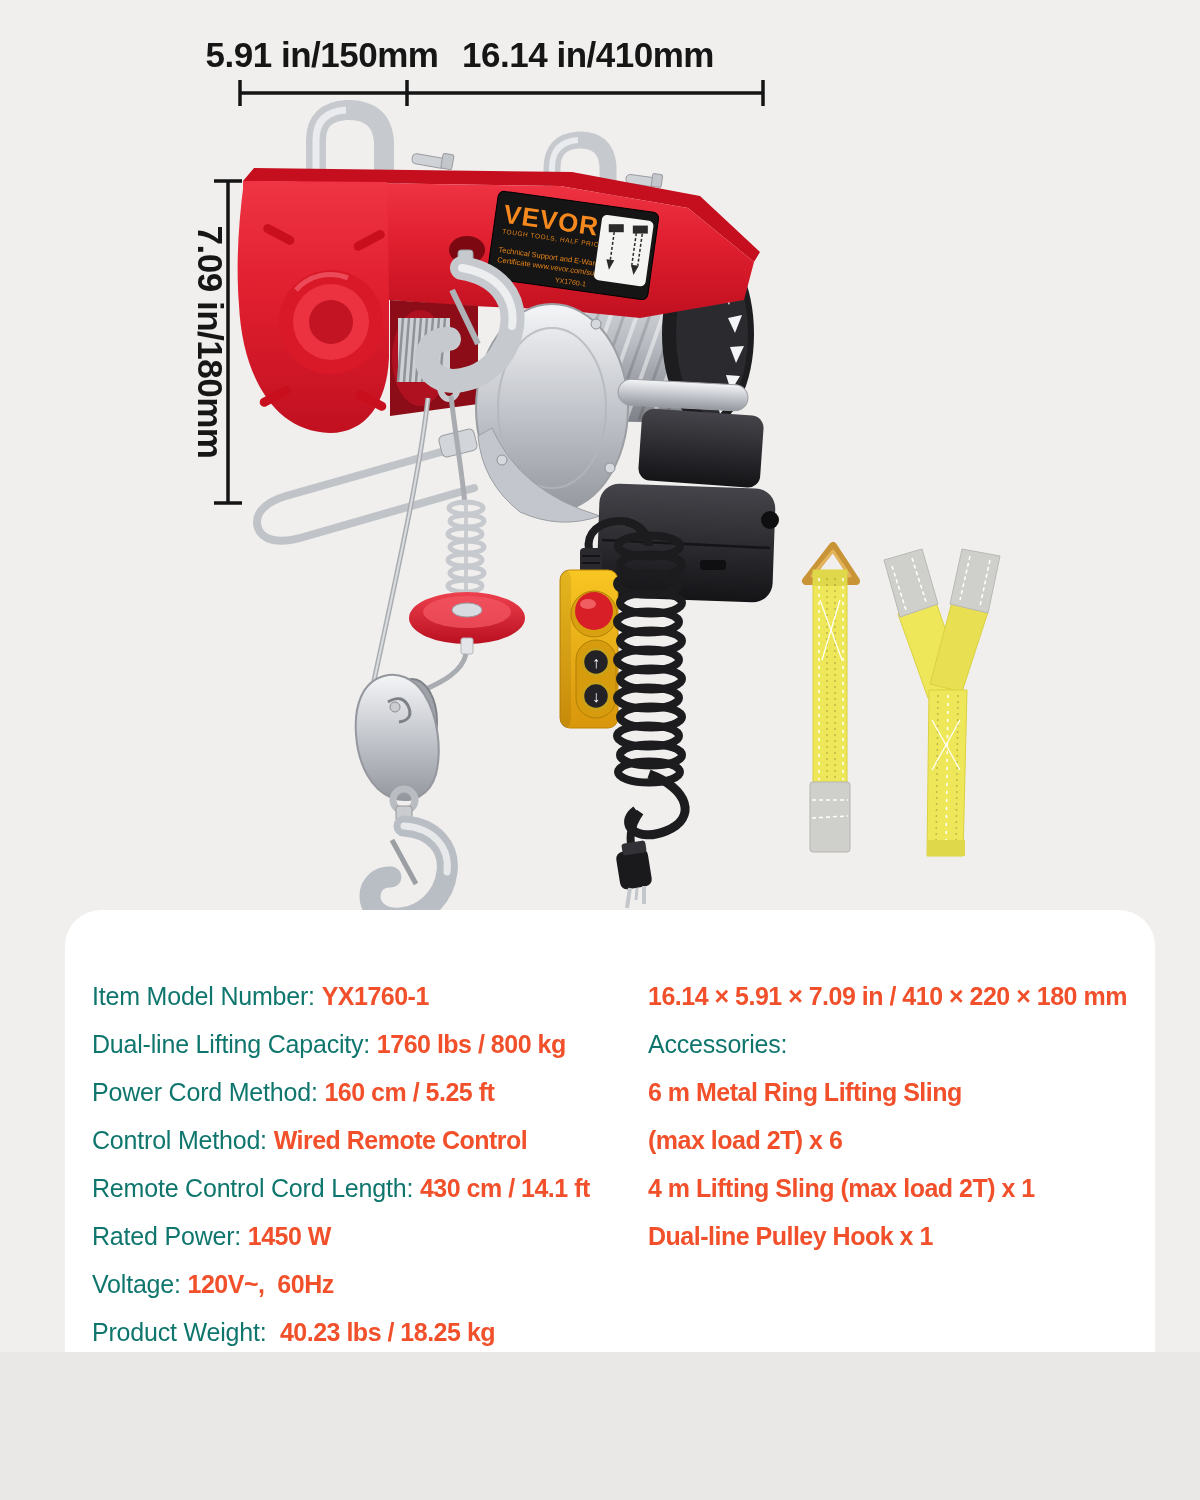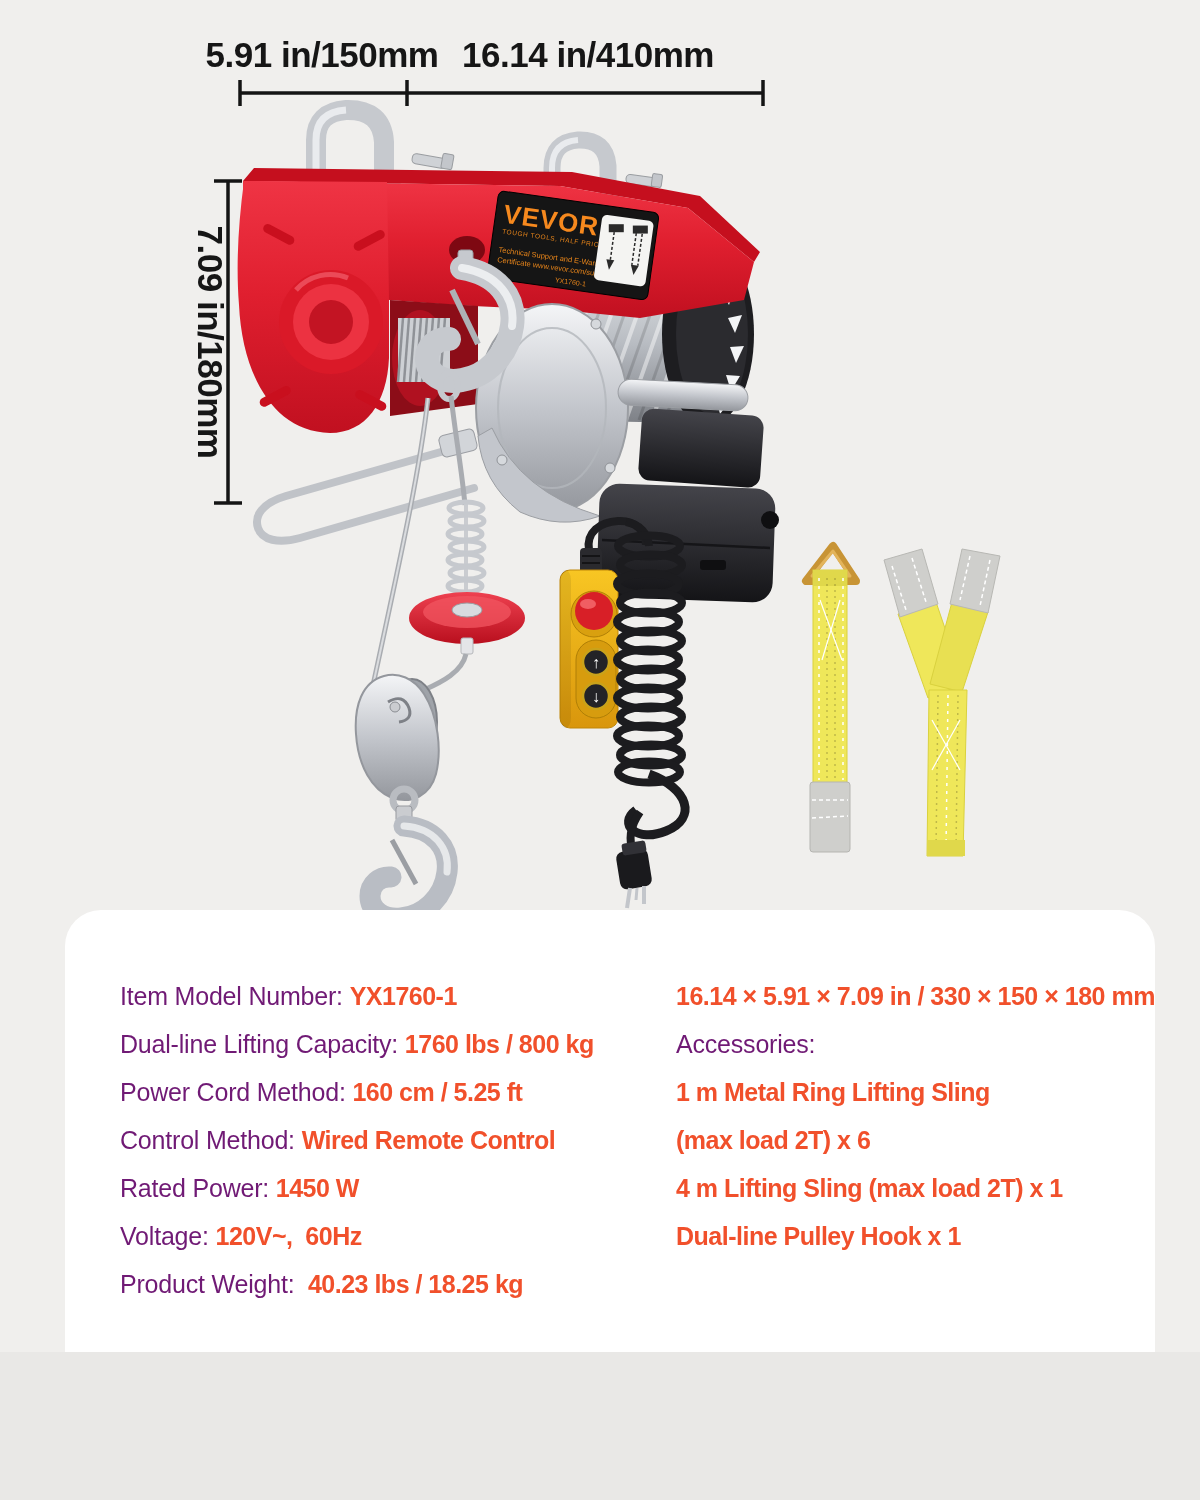--- a/index.html
+++ b/index.html
@@ -5,21 +5,21 @@
   html,body{margin:0;padding:0;background:#e9e8e6;}
   .stage{position:relative;width:1200px;height:1352px;background:#f0efed;overflow:hidden;
          font-family:"Liberation Sans","DejaVu Sans",sans-serif;}
   .stage svg{position:absolute;left:0;top:0;}
   .dim-text{font-family:"Liberation Sans","DejaVu Sans",sans-serif;font-weight:bold;font-size:35px;fill:#161616;letter-spacing:-0.5px;}
   .spec-panel{position:absolute;left:65px;top:910px;width:1090px;height:508px;background:#ffffff;border-radius:36px;}
   .spec-col{position:absolute;top:62px;}
   .spec-col-left{left:27px;}
   .spec-col-right{left:583px;}
   .spec-row{height:48px;line-height:48px;font-size:25px;white-space:pre;}
-  .spec-label{color:#701a75;letter-spacing:-0.2px;margin-left:28px;}
+  .spec-label{color:#0f766e;letter-spacing:-0.2px;}
   .spec-value{color:#F1502B;font-weight:bold;letter-spacing:-0.5px;}
   .bold-label .spec-label{font-weight:normal;}
   .brand-word{font-weight:bold;font-size:26px;fill:#f6891e;letter-spacing:1px;}
   .brand-tag{font-size:6.5px;fill:#e8851a;letter-spacing:0.6px;}
   .brand-line{font-size:7.5px;fill:#e8851a;}
   .brand-model{font-size:7px;fill:#e8851a;}
   .btn-arrow{font-size:16px;font-weight:bold;fill:#ffffff;}
 </style>
 </head>
 <body>
@@ -322,26 +322,27 @@
     </g>
   </g>
 </svg>
 
   <div class="spec-panel">
     <div class="spec-col spec-col-left">
       <div class="spec-row"><span class="spec-label">Item Model Number: </span><span class="spec-value">YX1760-1</span></div>
       <div class="spec-row"><span class="spec-label">Dual-line Lifting Capacity: </span><span class="spec-value">1760 lbs / 800 kg</span></div>
       <div class="spec-row"><span class="spec-label">Power Cord Method: </span><span class="spec-value">160 cm / 5.25 ft</span></div>
       <div class="spec-row"><span class="spec-label">Control Method: </span><span class="spec-value">Wired Remote Control</span></div>
+      <div class="spec-row"><span class="spec-label">Remote Control Cord Length: </span><span class="spec-value">430 cm / 14.1 ft</span></div>
       <div class="spec-row"><span class="spec-label">Rated Power: </span><span class="spec-value">1450 W</span></div>
       <div class="spec-row"><span class="spec-label">Voltage: </span><span class="spec-value">120V~,  60Hz</span></div>
       <div class="spec-row"><span class="spec-label">Product Weight:  </span><span class="spec-value">40.23 lbs / 18.25 kg</span></div>
     </div>
     <div class="spec-col spec-col-right">
-      <div class="spec-row"><span class="spec-label"></span><span class="spec-value">16.14 × 5.91 × 7.09 in / 330 × 150 × 180 mm</span></div>
+      <div class="spec-row"><span class="spec-label"></span><span class="spec-value">16.14 × 5.91 × 7.09 in / 410 × 220 × 180 mm</span></div>
       <div class="spec-row bold-label"><span class="spec-label">Accessories:</span><span class="spec-value"></span></div>
-      <div class="spec-row"><span class="spec-label"></span><span class="spec-value">1 m Metal Ring Lifting Sling</span></div>
+      <div class="spec-row"><span class="spec-label"></span><span class="spec-value">6 m Metal Ring Lifting Sling</span></div>
       <div class="spec-row"><span class="spec-label"></span><span class="spec-value">(max load 2T) x 6</span></div>
       <div class="spec-row"><span class="spec-label"></span><span class="spec-value">4 m Lifting Sling (max load 2T) x 1</span></div>
       <div class="spec-row"><span class="spec-label"></span><span class="spec-value">Dual-line Pulley Hook x 1</span></div>
     </div>
   </div>
 </div>
 
 </body></html>

